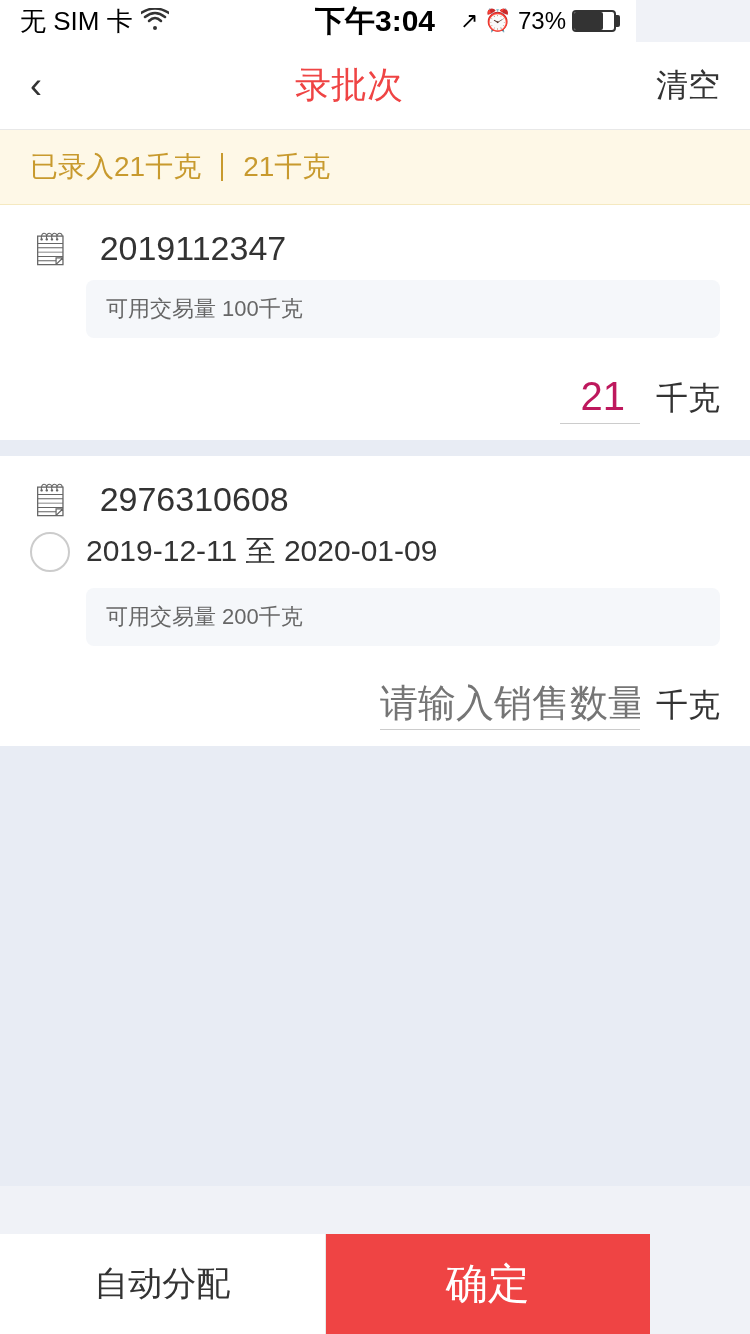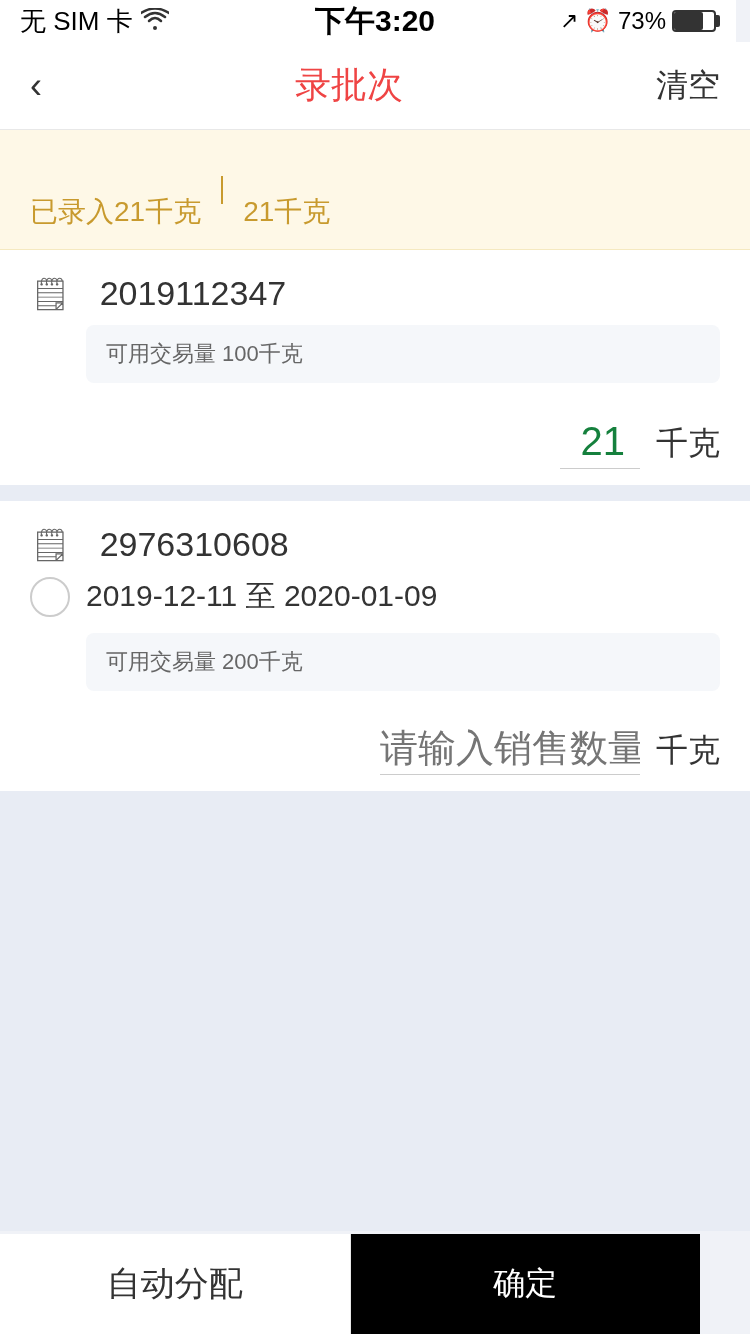--- a/index.html
+++ b/index.html
@@ -8,21 +8,21 @@
       width: 750px;
       min-height: 1334px;
       font-family: -apple-system, "PingFang SC", "Helvetica Neue", sans-serif;
       background: #f0f2f7;
       position: relative;
       overflow-x: hidden;
     }
 
     
     .status-bar {
-      width: 736px;
+      width: 636px;
       height: 42px;
       background: #fff;
       display: flex;
       align-items: center;
       justify-content: space-between;
       padding: 0 20px;
       font-size: 26px;
       font-weight: 500;
     }
     .status-left {
@@ -103,21 +103,20 @@
       background: #fef8e7;
       padding: 18px 30px;
       display: flex;
       align-items: center;
       gap: 20px;
       border-bottom: 1px solid #f5e9c0;
     }
     .summary-text {
       font-size: 28px;
       color: #c89a2e;
-      margin-top: 45px;
     }
     .summary-divider {
       width: 2px;
       height: 28px;
       background: #c89a2e;
     }
 
     
     .content {
       background: #fff;
@@ -191,21 +190,21 @@
     .quantity-row {
       display: flex;
       align-items: center;
       justify-content: flex-end;
       padding: 16px 30px;
       gap: 16px;
       background: #fff;
     }
     .quantity-input {
       font-size: 40px;
-      color: #15803d;
+      color: #be185d;
       font-weight: 500;
       border: none;
       outline: none;
       text-align: right;
       min-width: 80px;
       background: transparent;
     }
     .quantity-unit {
       font-size: 32px;
       color: #333;
@@ -234,21 +233,21 @@
 
     
     .gray-area {
       background: #e8ecf4;
       flex: 1;
       min-height: 440px;
     }
 
     
     .bottom-bar {
-      width: 700px;
+      width: 650px;
       height: 100px;
       background: #fff;
       display: flex;
       position: fixed;
       bottom: 0;
       left: 0;
     }
     .btn-auto {
       flex: 1;
       display: flex;
@@ -259,43 +258,43 @@
       border: none;
       background: #fff;
       border-right: 1px solid #e8e8e8;
       cursor: pointer;
     }
     .btn-confirm {
       flex: 1;
       display: flex;
       align-items: center;
       justify-content: center;
-      font-size: 32px;
+      font-size: 42px;
       color: #fff;
-      background: #000000;
+      background: #ef4444;
       border: none;
       cursor: pointer;
     }
   </style>
 </head>
 <body>
 
 <div class="status-bar">
   <div class="status-left">
     <span>无 SIM 卡</span>
     <span>
       <svg width="28" height="22" viewBox="0 0 28 22">
         <path d="M14 18 a2 2 0 1 1 0 4 a2 2 0 1 1 0-4z" fill="#333"></path>
         <path d="M8 13 Q14 7 20 13" stroke="#333" stroke-width="2.5" fill="none" stroke-linecap="round"></path>
         <path d="M4 9 Q14 1 24 9" stroke="#333" stroke-width="2.5" fill="none" stroke-linecap="round"></path>
         <path d="M0 5 Q14 -4 28 5" stroke="#333" stroke-width="2.5" fill="none" stroke-linecap="round"></path>
       </svg>
     </span>
   </div>
-  <div class="status-center">下午3:20</div>
+  <div class="status-center">下午3:04</div>
   <div class="status-right">
     <span style="font-size:22px;">↗</span>
     <span style="font-size:22px;">⏰</span>
     <span>73%</span>
     <div class="battery-icon">
       <div class="battery-fill"></div>
     </div>
   </div>
 </div>
 

